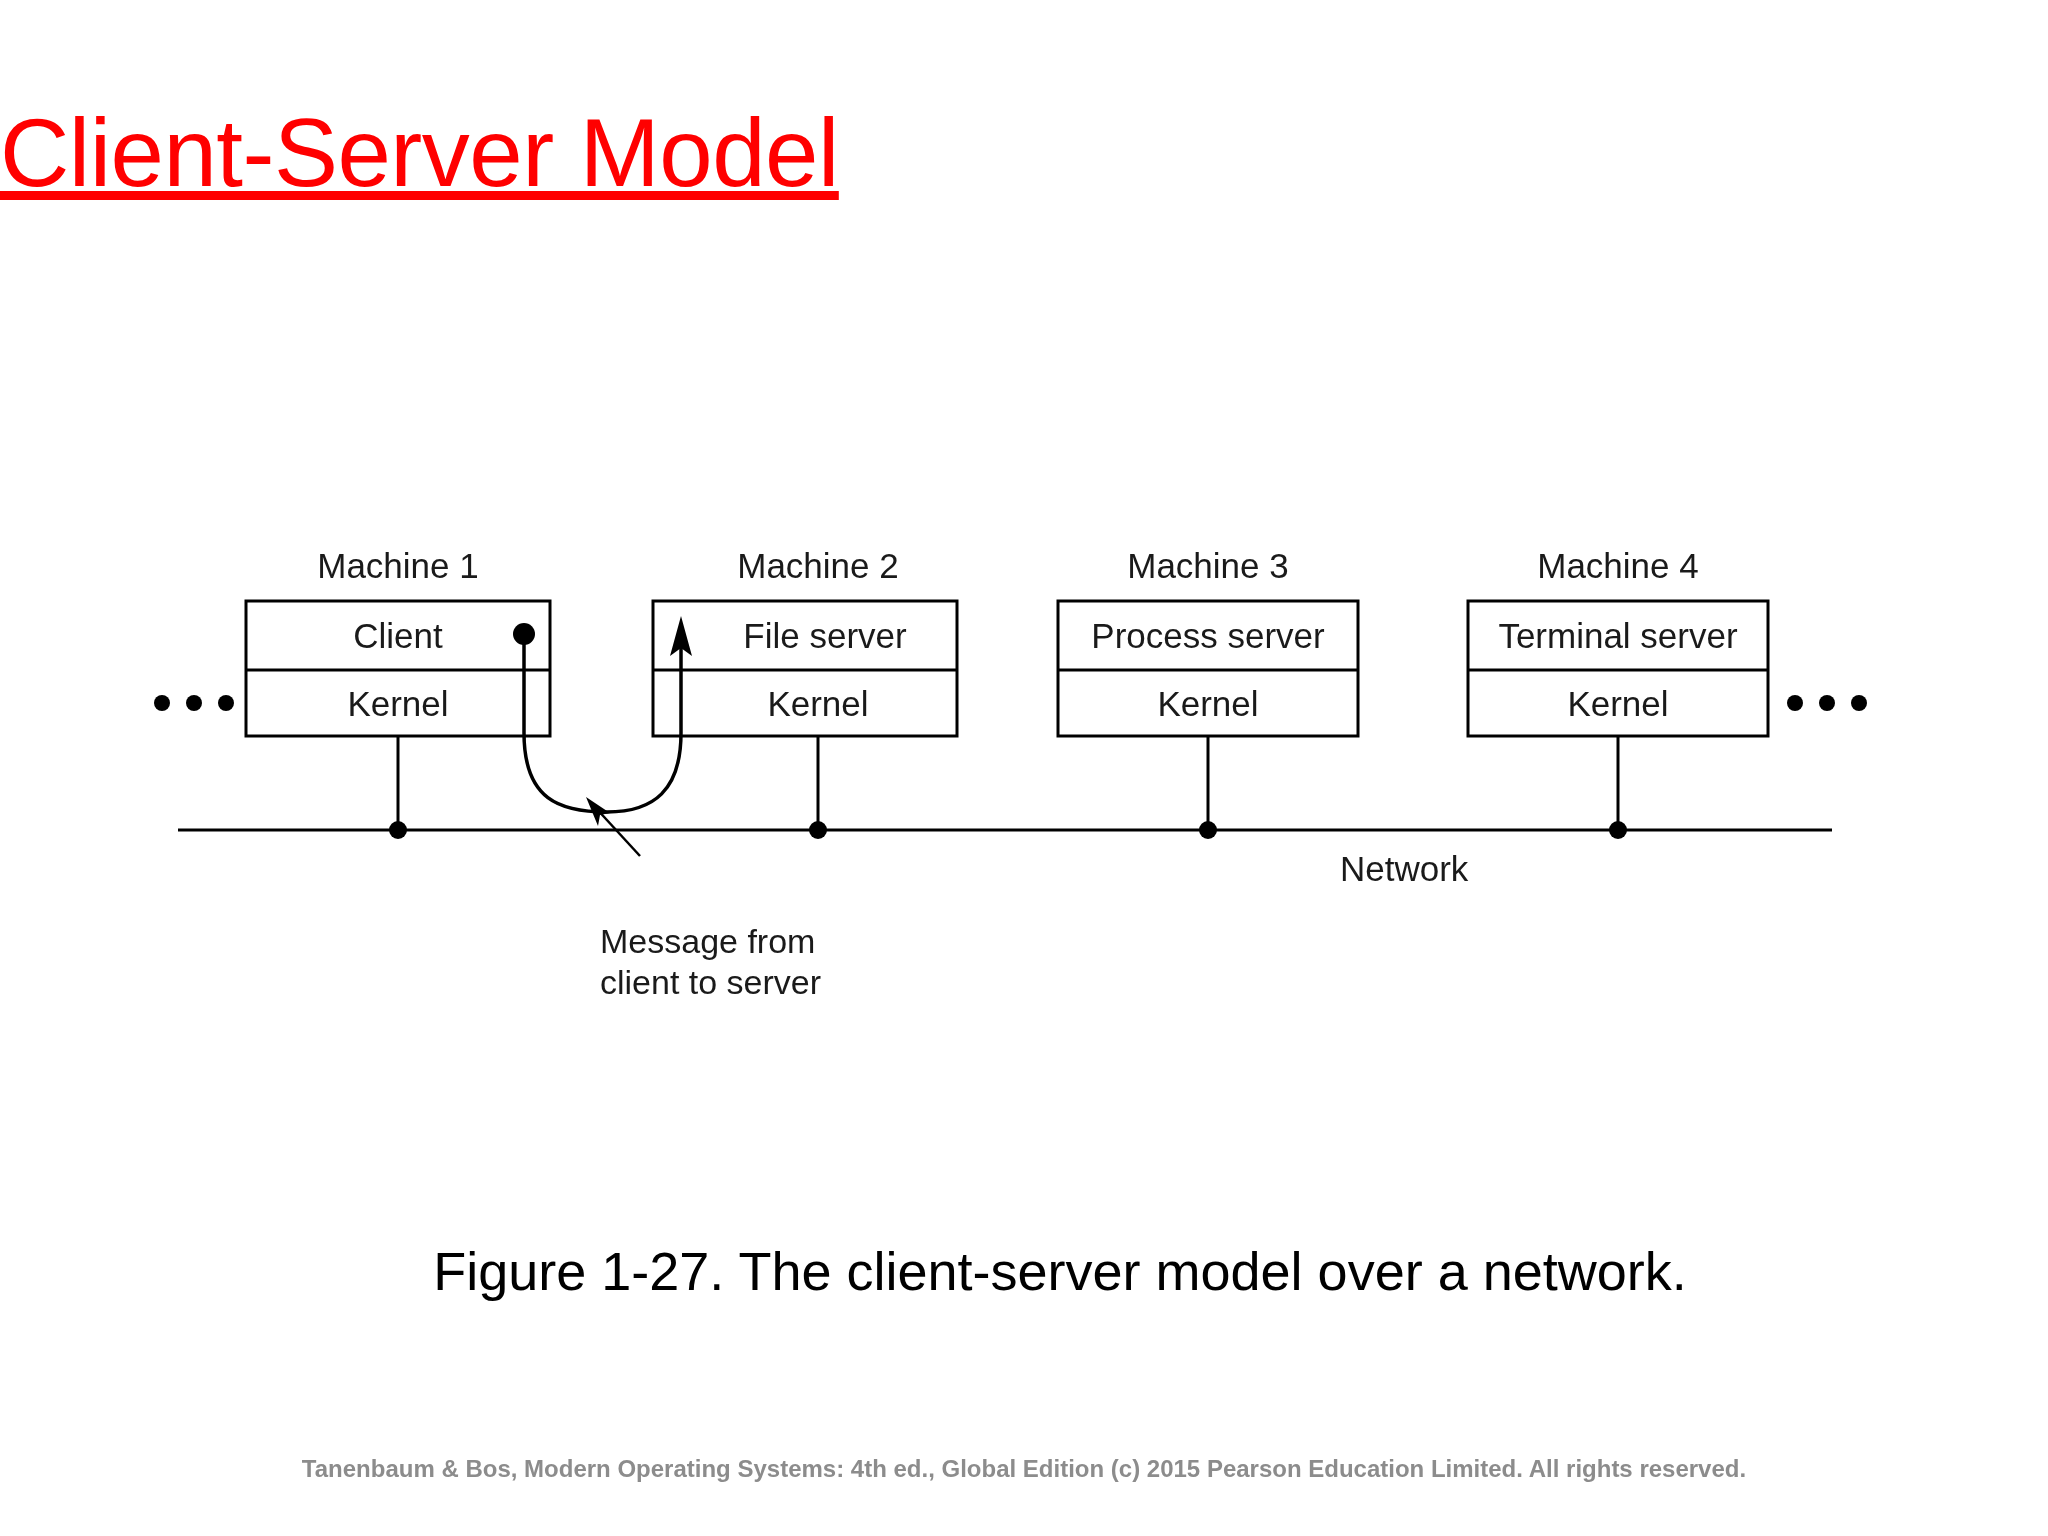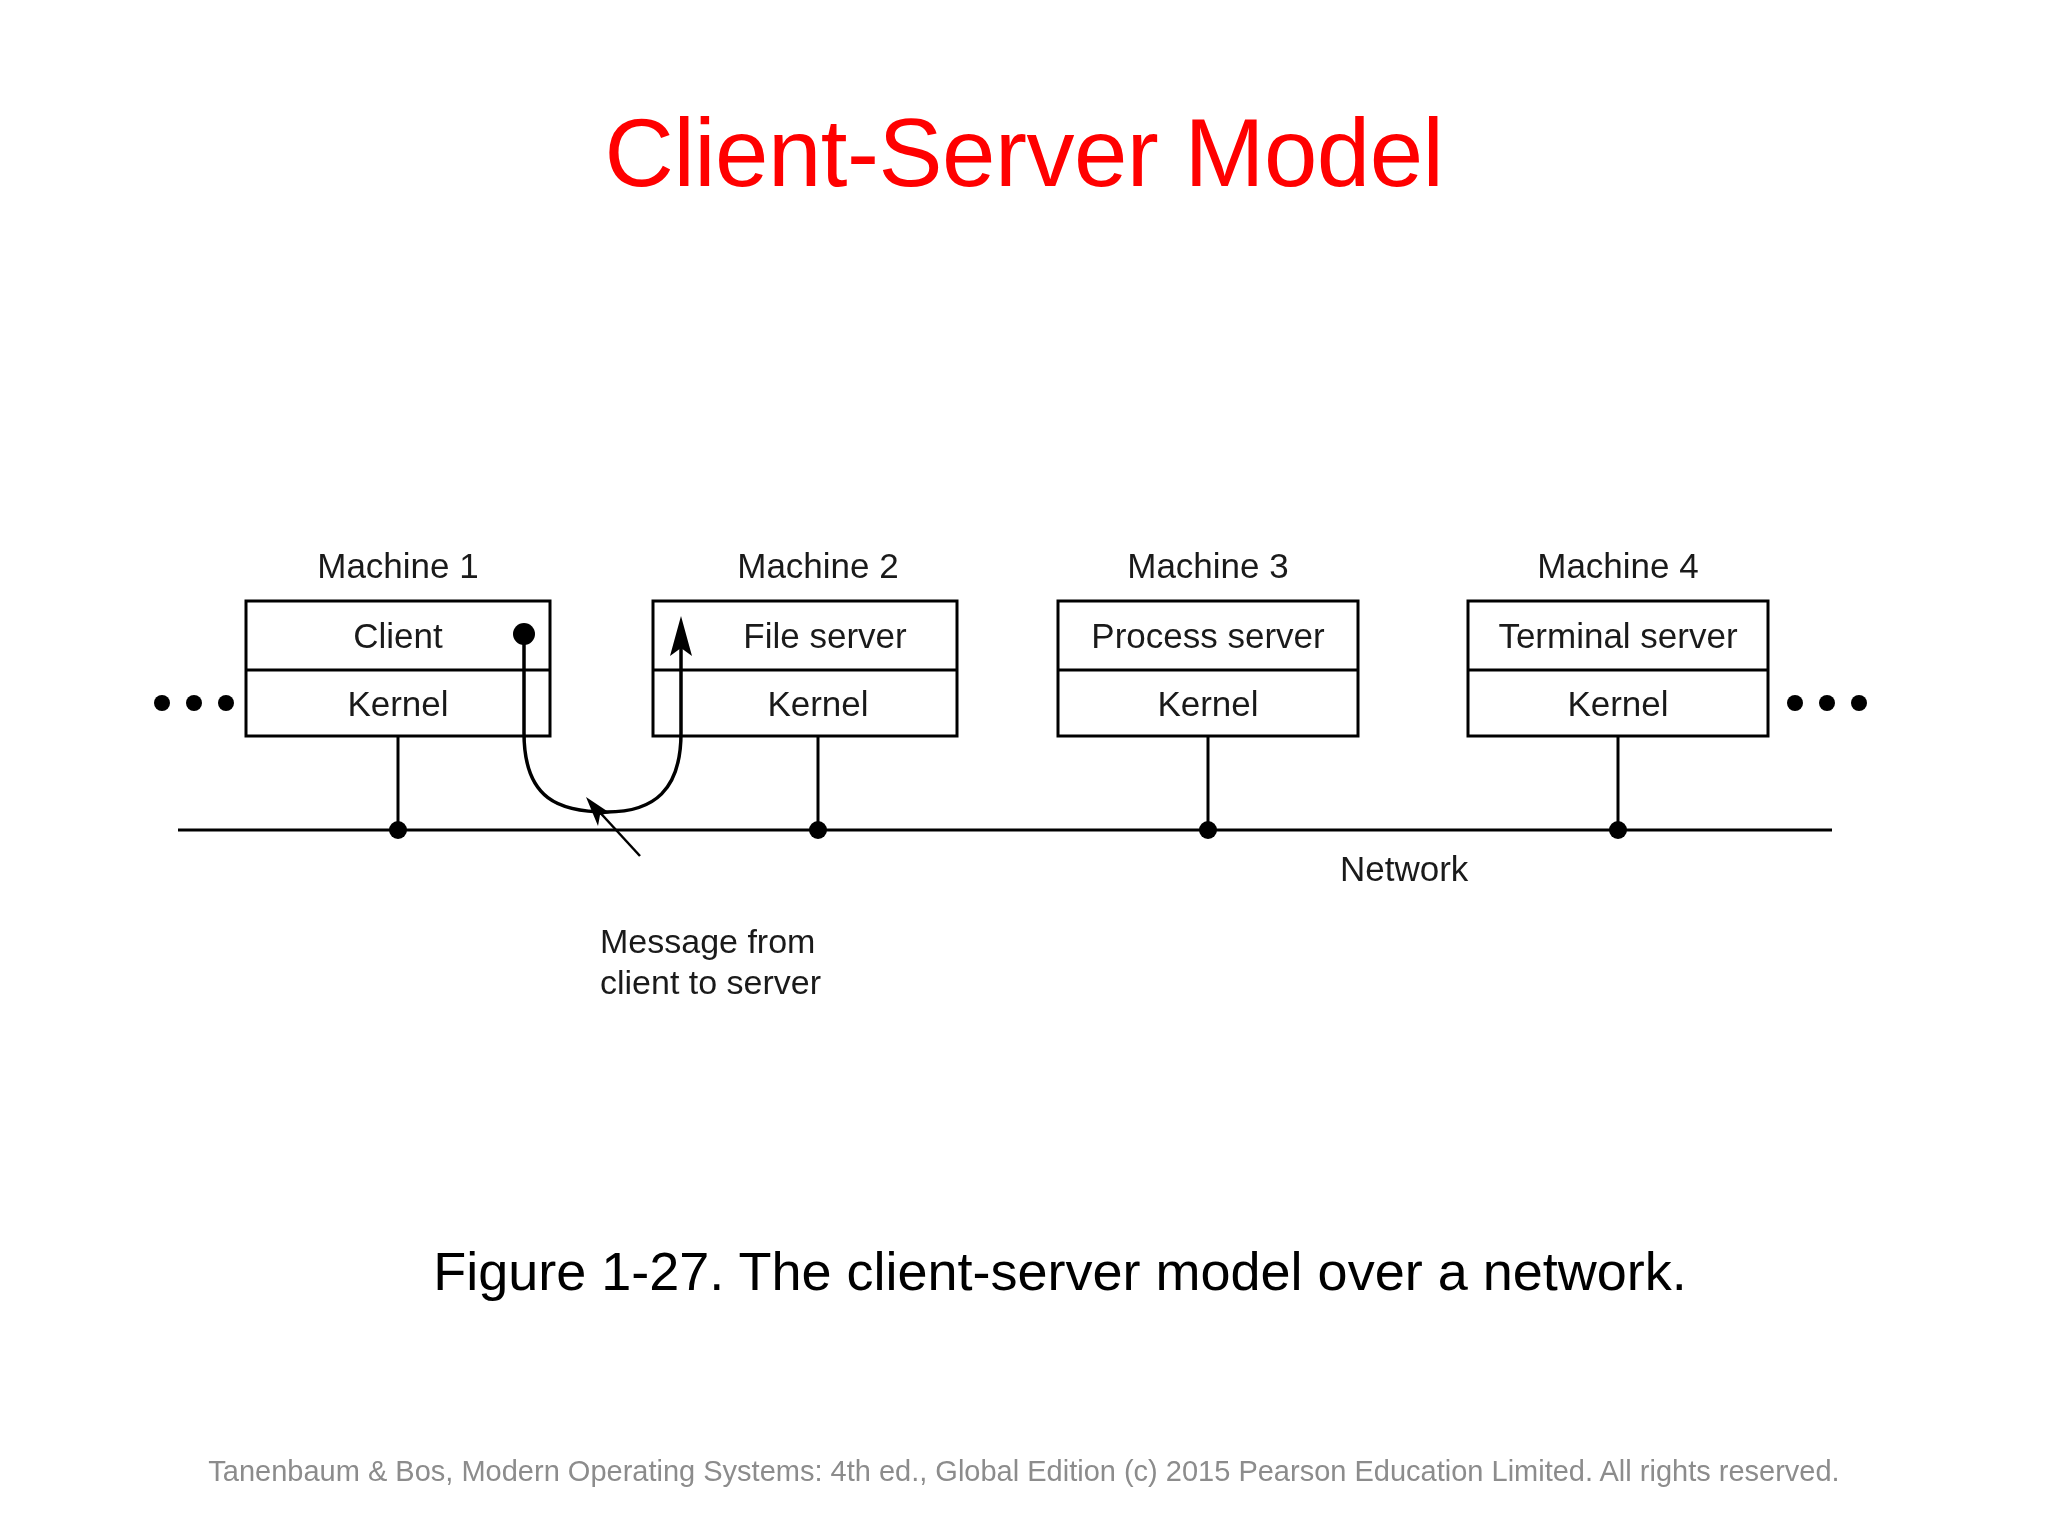--- a/index.html
+++ b/index.html
@@ -17,28 +17,28 @@
   #slide {
     position: absolute;
     inset: 0;
     background: #ffffff;
   }
   #slide-title {
     position: absolute;
     left: 0;
     top: 105px;
     width: 2048px;
-    text-align: center;
     color: #FF0000;
     font-family: "Liberation Sans", sans-serif;
     font-size: 96px;
     font-weight: 400;
     line-height: 1.0;
     letter-spacing: -0.5px;
     white-space: nowrap;
+    text-decoration: underline;
   }
   #figure-area {
     position: absolute;
     left: 0;
     top: 0;
     width: 2048px;
     height: 1536px;
     pointer-events: none;
     border-radius: 20px;
   }
@@ -99,22 +99,22 @@
     padding-left: 36px;
   }
   #slide-footer {
     position: absolute;
     left: 0;
     top: 1455px;
     width: 2048px;
     text-align: center;
     color: #8c8c8c;
     font-family: "Liberation Sans", sans-serif;
-    font-size: 29px;
-    font-weight: 400;
+    font-size: 24px;
+    font-weight: 700;
     white-space: nowrap;
   }
 </style>
 </head>
 <body>
 
 <div id="slide">
 
   <div id="slide-title">Client-Server Model</div>
 

